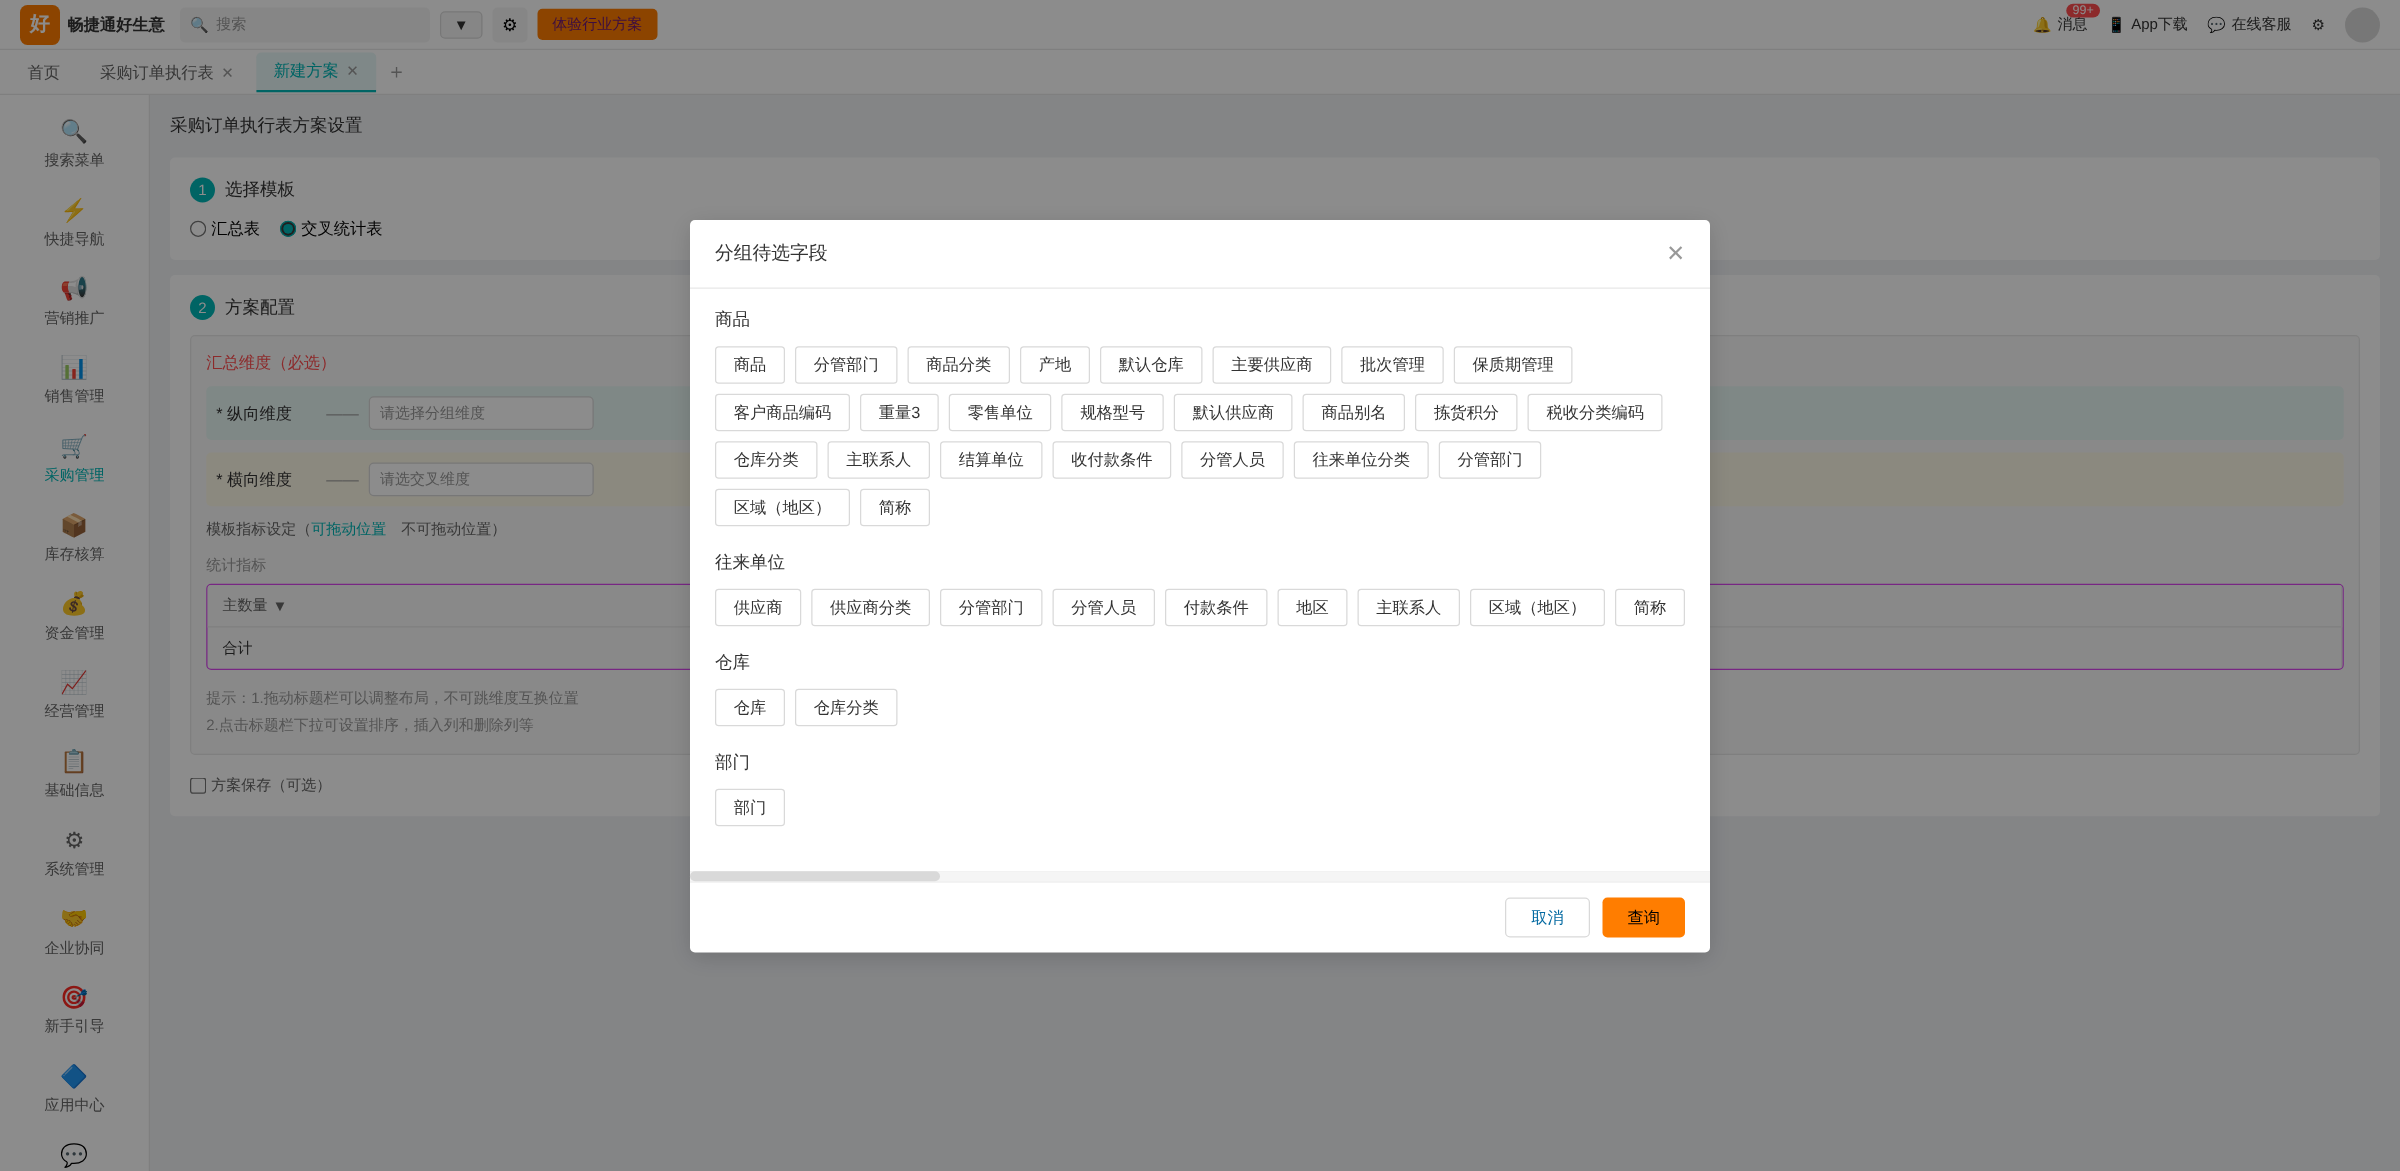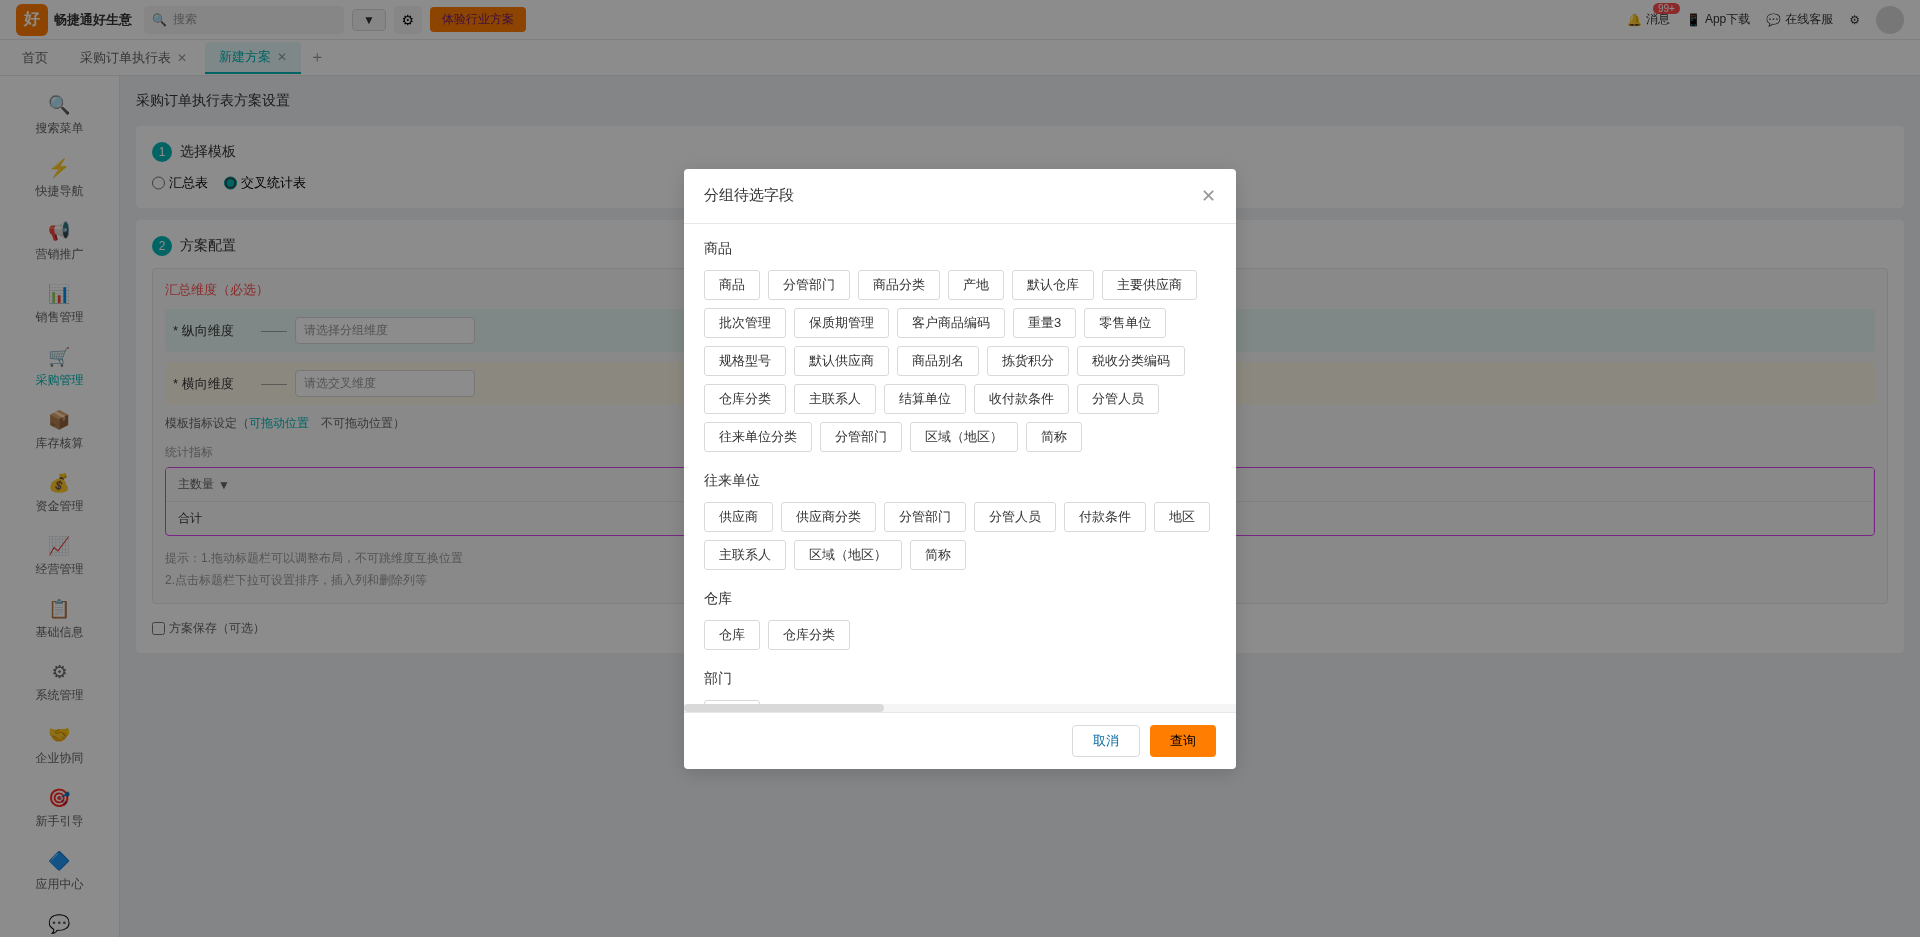--- a/index.html
+++ b/index.html
@@ -111,21 +111,21 @@
       z-index: 1000;
       display: flex;
       align-items: center;
       justify-content: center;
     }
 
     
     .modal {
       background: white;
       border-radius: 4px;
-      width: 552px;
+      width: 816px;
       max-height: 600px;
       display: flex;
       flex-direction: column;
       box-shadow: 0 4px 20px rgba(0,0,0,0.15);
     }
     .modal-header {
       padding: 16px 20px;
       border-bottom: 1px solid #e8e8e8;
       display: flex;
       justify-content: space-between;

